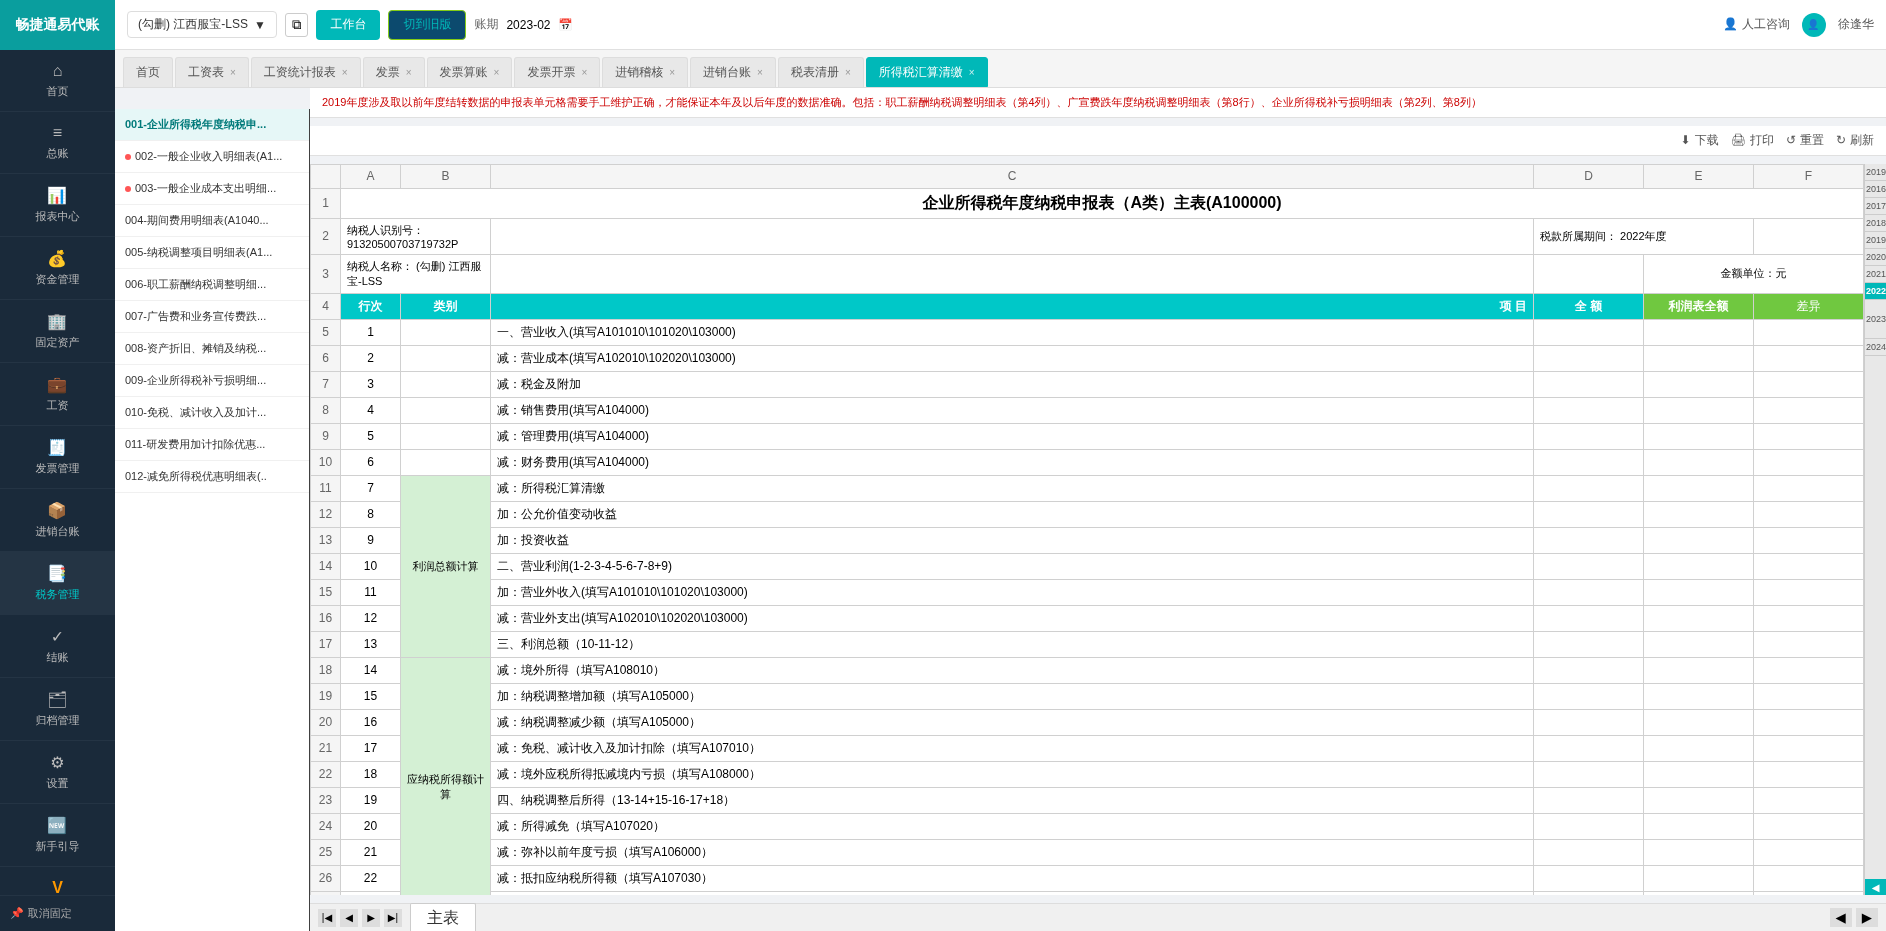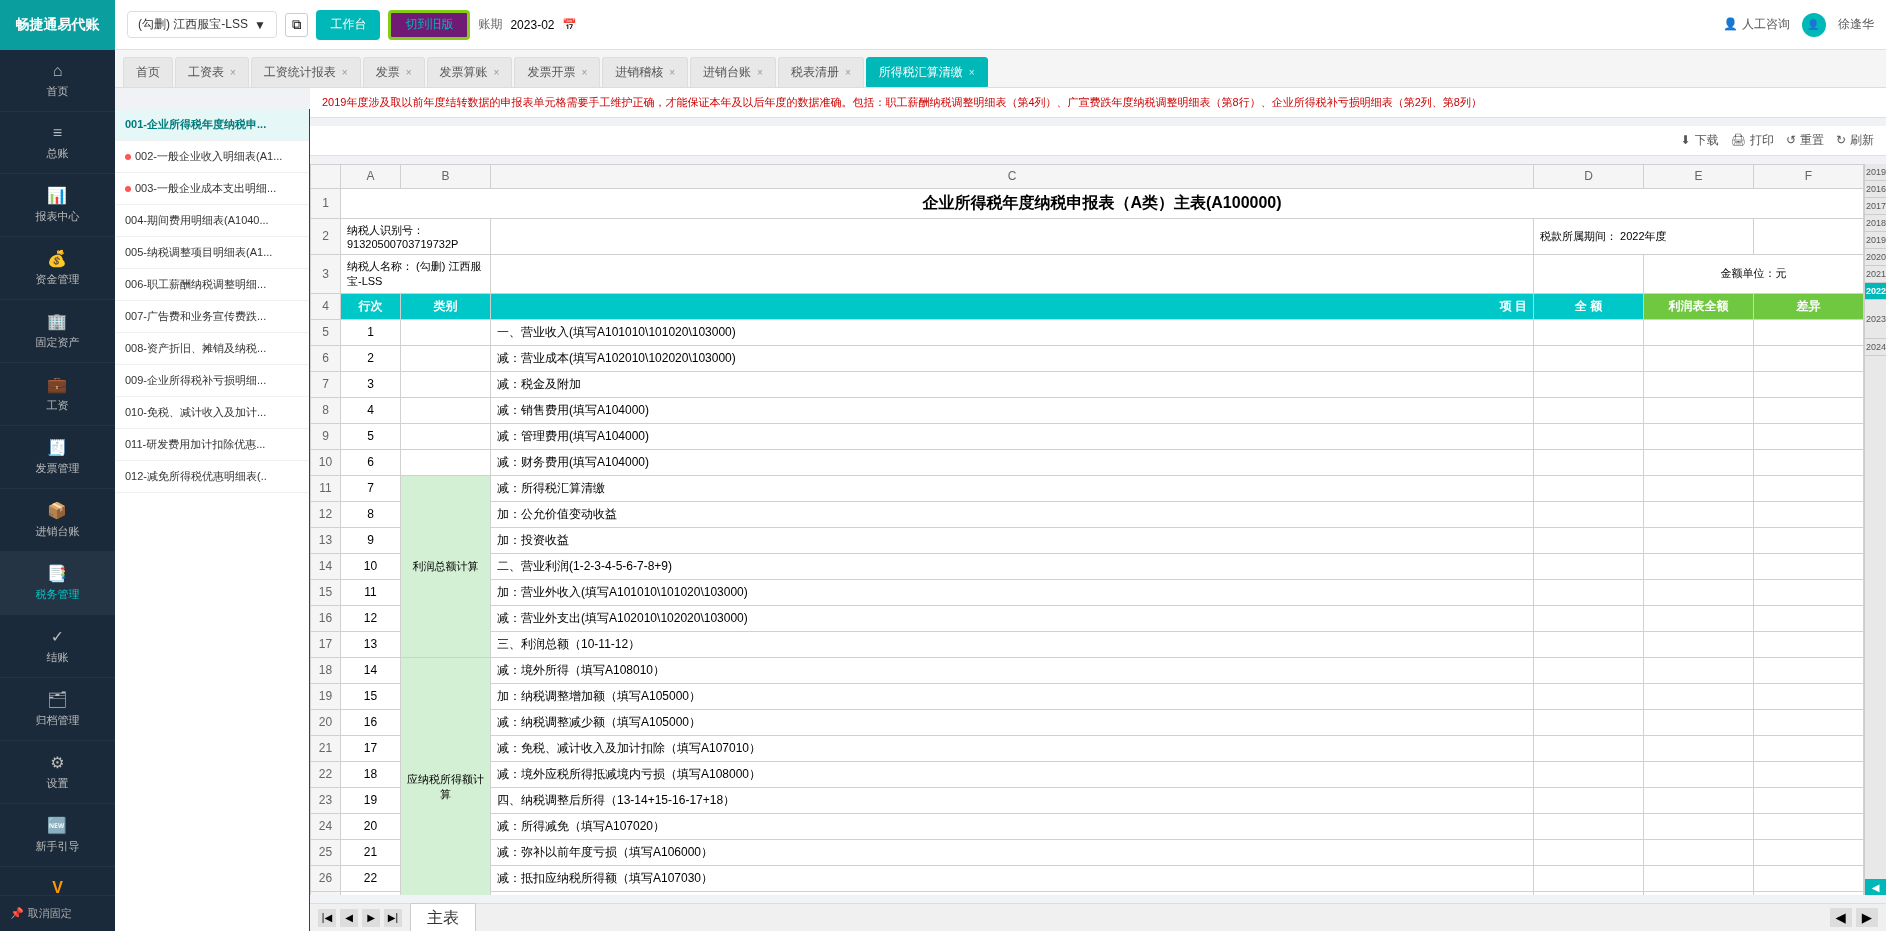--- a/index.html
+++ b/index.html
@@ -18,21 +18,21 @@
     .sidebar-footer { padding: 10px; display: flex; align-items: center; gap: 4px; color: #aaa; font-size: 11px; cursor: pointer; border-top: 1px solid #243444; }
 
     
     .main-content { flex: 1; display: flex; flex-direction: column; overflow: hidden; }
 
     
     .topbar { height: 50px; background: white; display: flex; align-items: center; padding: 0 12px; gap: 8px; border-bottom: 1px solid #e0e0e0; flex-shrink: 0; }
     .topbar-company { display: flex; align-items: center; gap: 6px; border: 1px solid #ddd; border-radius: 4px; padding: 4px 10px; font-size: 12px; color: #333; cursor: pointer; }
     .topbar-btn { height: 30px; padding: 0 14px; border-radius: 4px; border: none; cursor: pointer; font-size: 12px; }
     .btn-primary { background: #00b8b8; color: white; }
-    .btn-outline { background: #701a75; border: 3px solid #84cc16; color: #00b8b8; }
+    .btn-outline { background: #0c4a6e; border: 1px solid #84cc16; color: #00b8b8; }
     .topbar-label { font-size: 12px; color: #666; }
     .topbar-right { margin-left: auto; display: flex; align-items: center; gap: 12px; color: #555; font-size: 12px; }
 
     
     .tabbar { height: 38px; background: #f5f5f5; display: flex; align-items: flex-end; padding: 0 8px; border-bottom: 1px solid #ddd; flex-shrink: 0; gap: 2px; }
     .tab { display: flex; align-items: center; gap: 4px; padding: 6px 12px; background: #e8e8e8; border: 1px solid #ddd; border-bottom: none; border-radius: 3px 3px 0 0; cursor: pointer; font-size: 12px; color: #555; height: 30px; }
     .tab.active { background: white; border-bottom: 1px solid white; color: #333; font-weight: 500; }
     .tab .close-btn { font-size: 10px; color: #999; cursor: pointer; margin-left: 2px; }
 
     
@@ -61,21 +61,21 @@
     .spreadsheet th, .spreadsheet td { border: 1px solid #d0d0d0; padding: 4px 6px; }
     .spreadsheet .row-header { background: #f5f5f5; text-align: center; width: 30px; color: #666; font-weight: normal; }
     .spreadsheet .col-header { background: #f5f5f5; text-align: center; color: #666; font-weight: normal; height: 24px; }
     .spreadsheet .col-a { width: 60px; text-align: center; }
 
     .header-row-a { background: #00c8c8; color: white; text-align: center; font-weight: bold; }
     .header-row-b { background: #00c8c8; color: white; text-align: center; font-weight: bold; }
     .header-row-c { background: #00c8c8; color: white; text-align: right; font-weight: bold; }
     .header-row-d { background: #00c8c8; color: white; text-align: center; font-weight: bold; }
     .header-row-e { background: #70c840; color: white; text-align: center; font-weight: bold; }
-    .header-row-f { background: #70c840; color: white; text-align: center; font-weight: bold; }
+    .header-row-f { background: #70c840; color: white; text-align: center; font-weight: normal; }
 
     .title-cell { text-align: center; font-size: 16px; font-weight: bold; }
     .merged-label { background: #d4f0d4; text-align: center; font-size: 11px; }
 
     
     .sheet-tabs { height: 28px; background: #f0f0f0; display: flex; align-items: center; padding: 0 8px; border-top: 1px solid #ddd; flex-shrink: 0; }
     .sheet-tab { padding: 4px 16px; background: white; border: 1px solid #ccc; border-bottom: none; border-radius: 2px 2px 0 0; font-size: 16px; cursor: pointer; color: #333; }
     .nav-btns { display: flex; gap: 4px; margin-right: 8px; }
     .nav-btn { width: 18px; height: 18px; background: #ddd; border: none; cursor: pointer; display: flex; align-items: center; justify-content: center; font-size: 10px; }
   </style>

